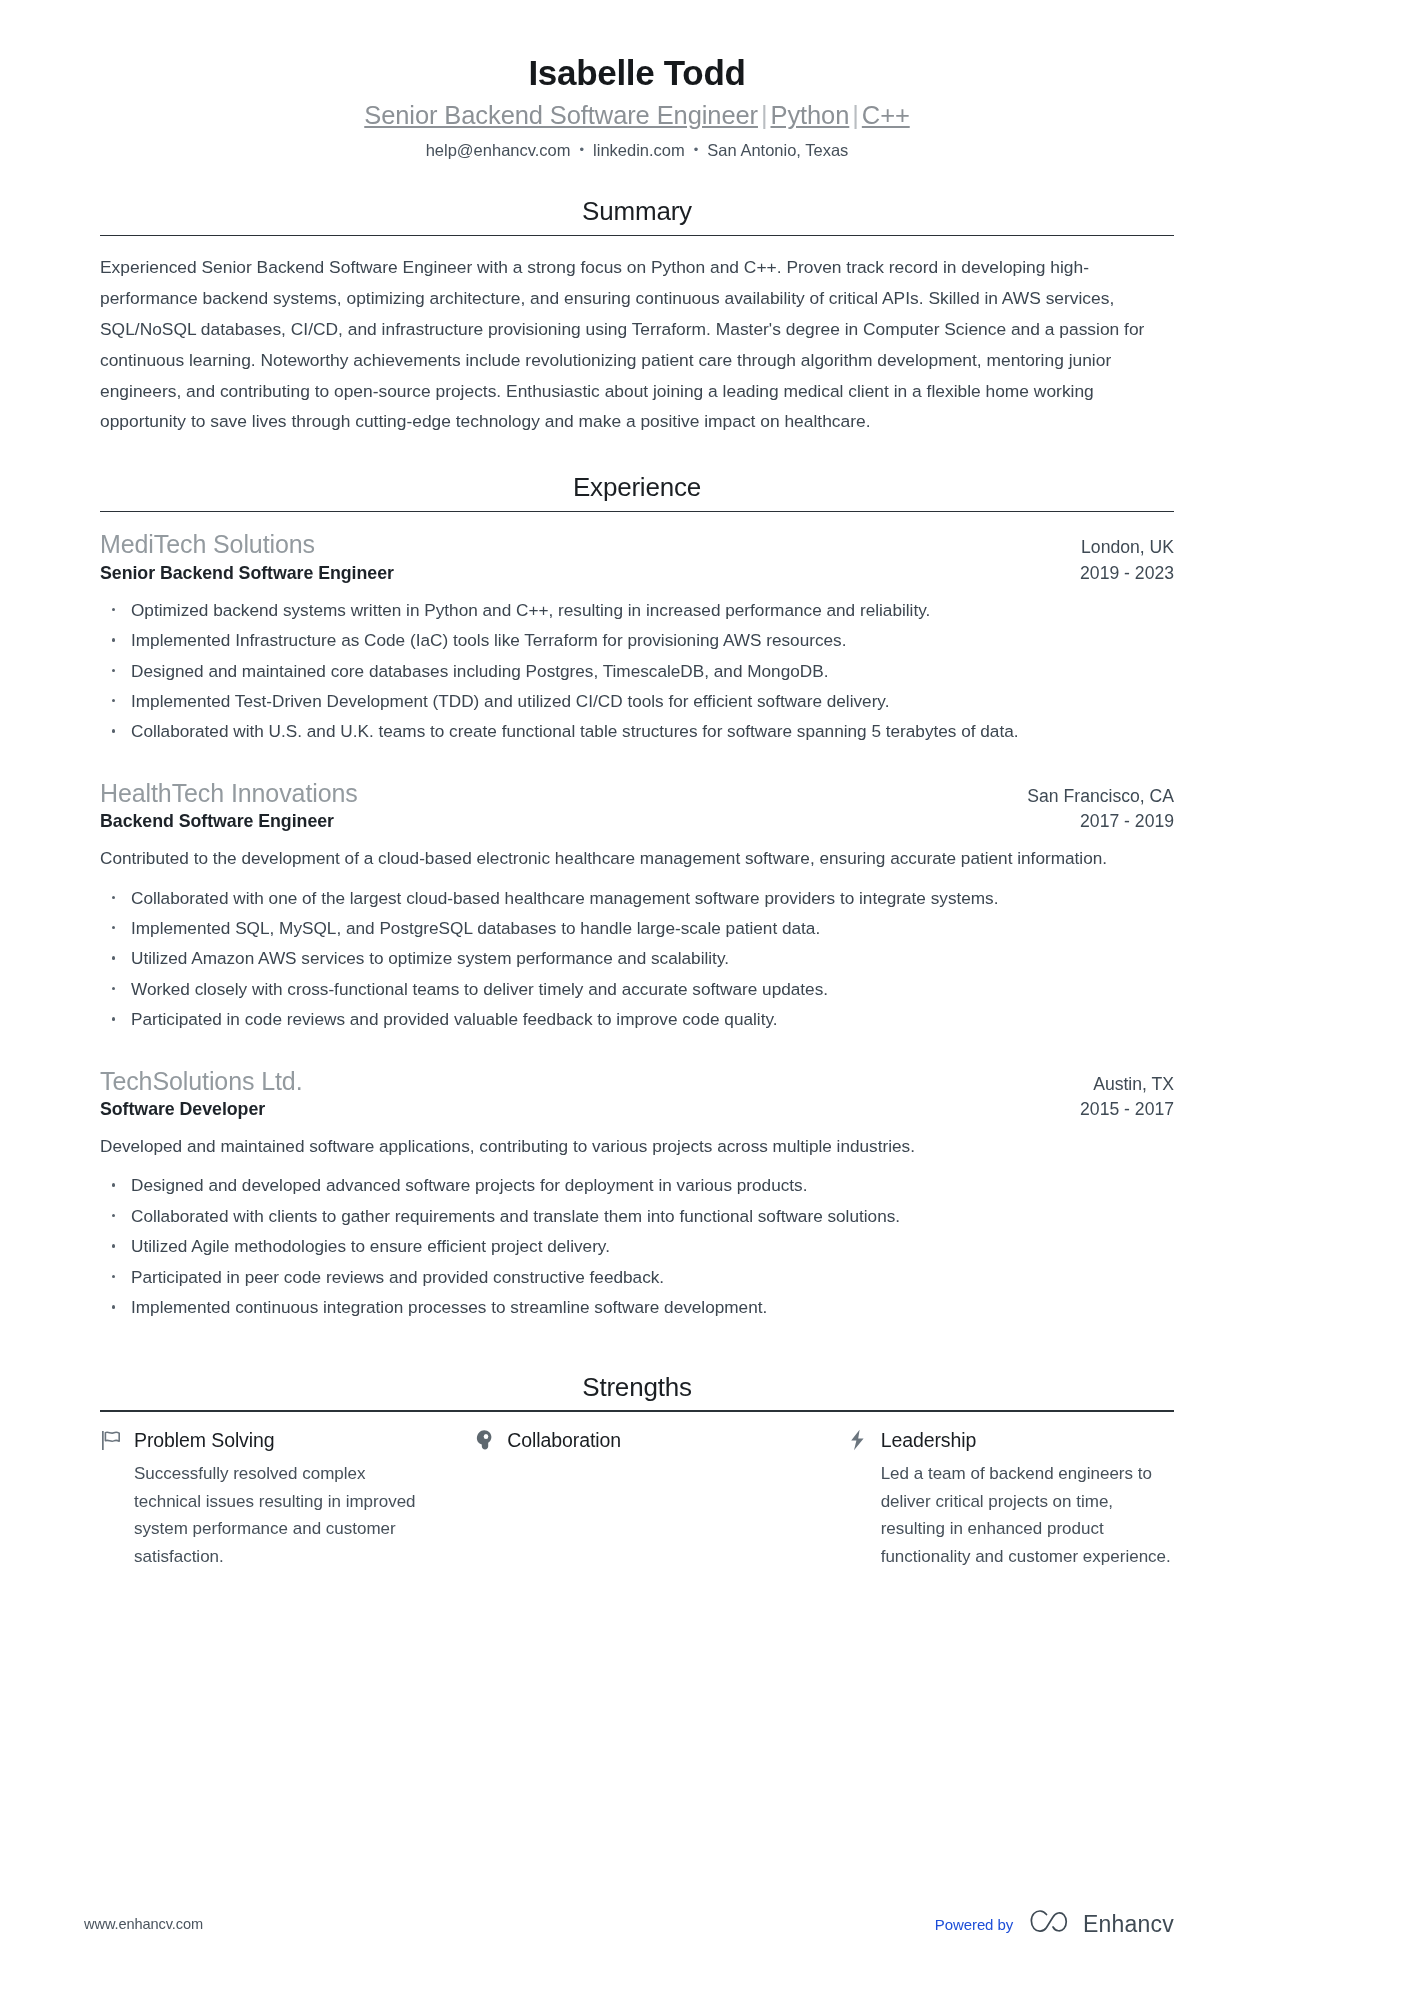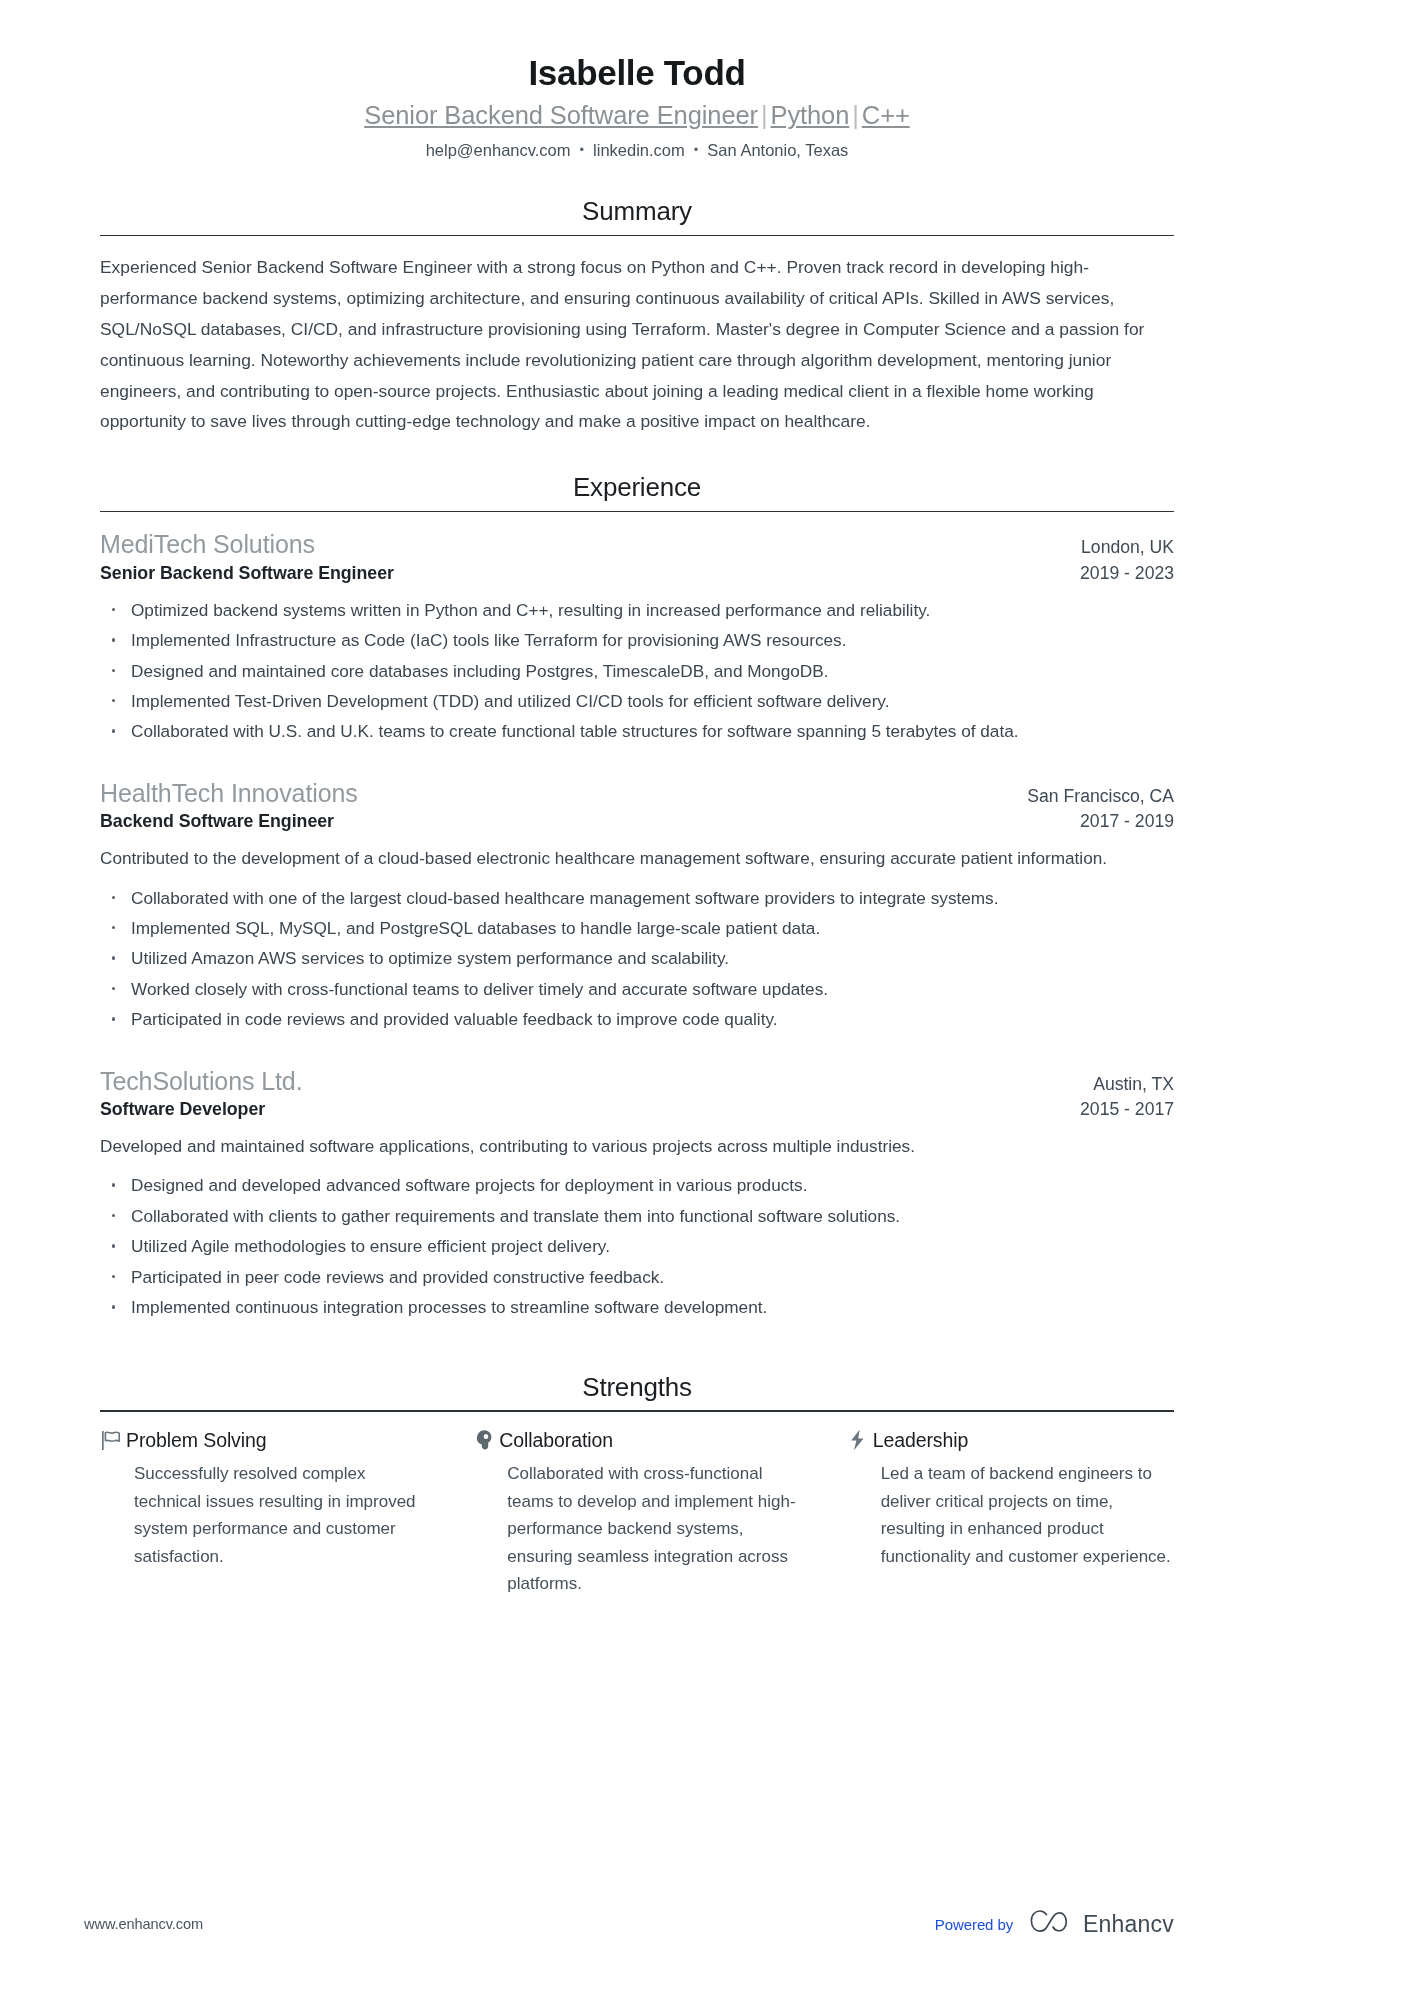--- a/index.html
+++ b/index.html
@@ -169,21 +169,21 @@
   }
   .strength {
     flex: 1 1 0;
     padding-right: 46px;
   }
   .strength:last-child { padding-right: 0; }
 
   .strength-head {
     display: flex;
     align-items: center;
-    gap: 4px;
+    gap: 12px;
   }
   .strength-icon {
     width: 22px;
     height: 24px;
     display: flex;
     align-items: center;
     justify-content: center;
     flex: none;
   }
   .strength-icon svg { display: block; }
@@ -357,21 +357,20 @@
           <span class="strength-icon">
             <svg width="20" height="22" viewBox="0 0 20 22">
               <path d="M10.2 1.2 C14.3 1.2 17.4 4.2 17.4 8.0 C17.4 10.6 16.0 12.6 14.2 13.7
                        L14.2 17.2 C14.2 19.0 12.8 20.5 11.0 20.5 C9.2 20.5 7.8 19.0 7.8 17.2
                        L7.8 15.6 C4.6 14.8 2.6 11.9 2.9 8.6 C3.2 4.5 6.3 1.2 10.2 1.2 Z" fill="#5e686f"></path>
               <ellipse cx="12.0" cy="7.4" rx="2.3" ry="2.5" fill="#ffffff"></ellipse>
             </svg>
           </span>
           <span class="strength-name">Collaboration</span>
         </div>
-        <p class="strength-desc">Collaborated with cross-functional teams to develop and implement high-performance backend systems, ensuring seamless integration across platforms.</p>
       </div>
 
       <div class="strength">
         <div class="strength-head">
           <span class="strength-icon">
             <svg width="16" height="22" viewBox="0 0 16 22">
               <path d="M9.6 0.8 L1.2 11.6 L6.4 11.6 L4.0 21.2 L13.6 9.6 L8.2 9.6 Z" fill="#6b757e"></path>
             </svg>
           </span>
           <span class="strength-name">Leadership</span>

